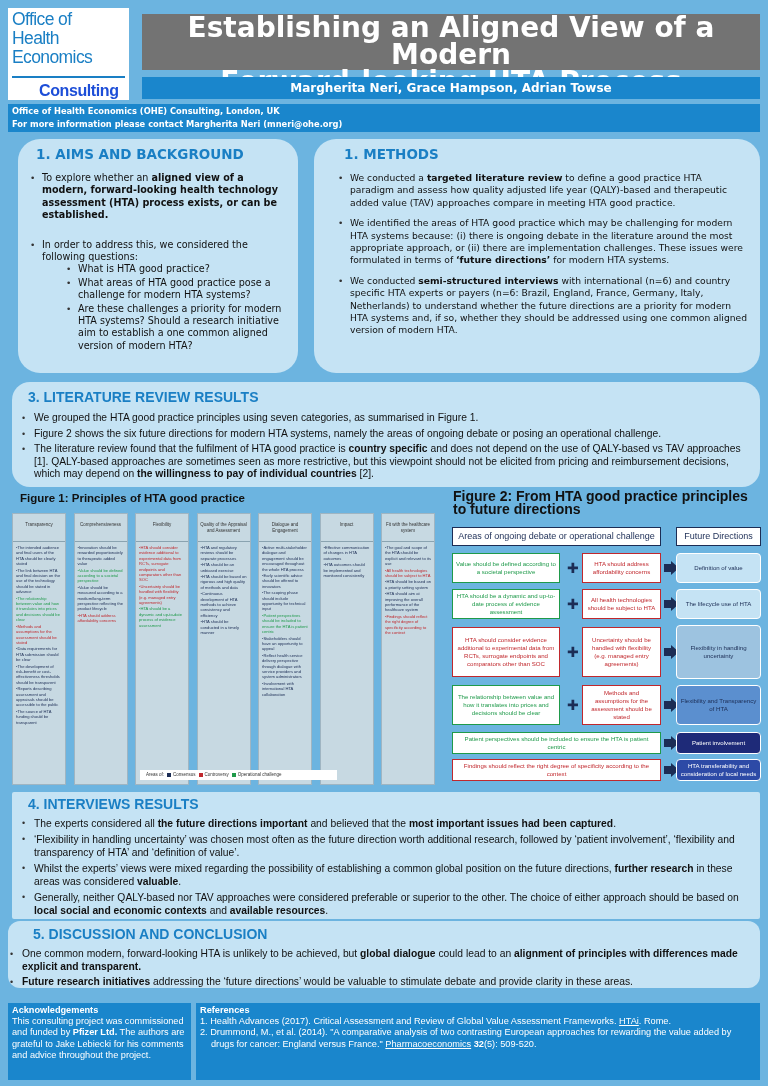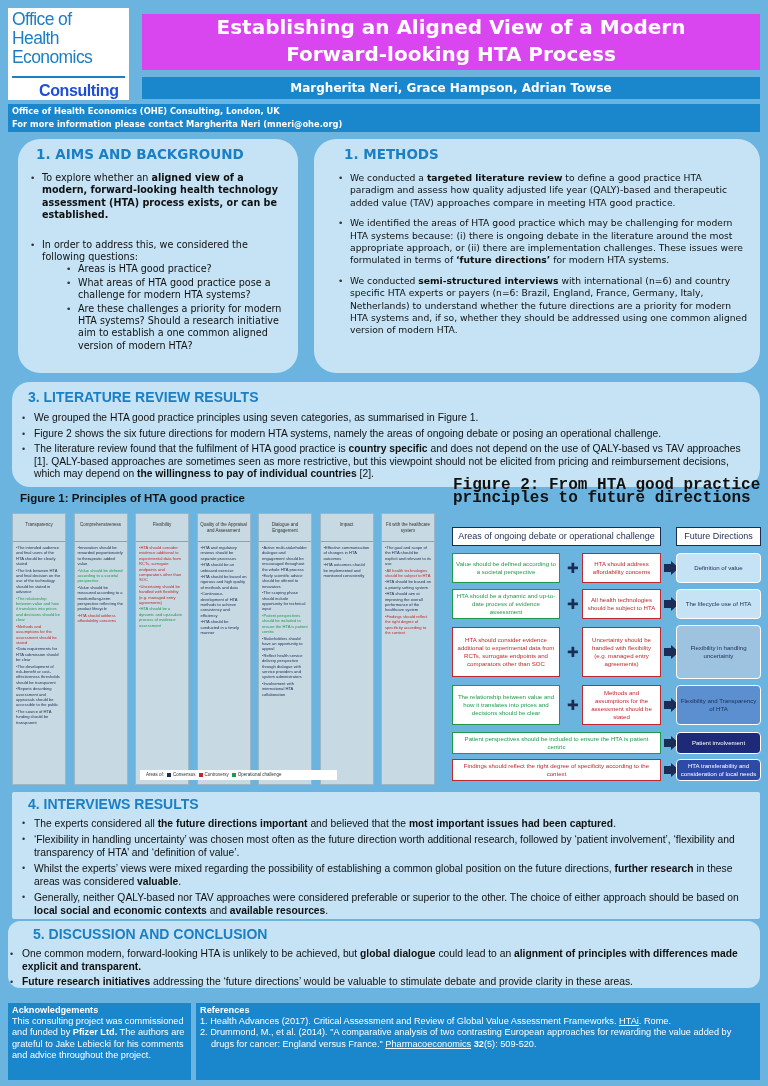--- a/index.html
+++ b/index.html
@@ -3,21 +3,21 @@
 <meta charset="utf-8">
 <style>
   * { box-sizing: border-box; margin: 0; padding: 0; }
   html, body { width: 768px; height: 1086px; overflow: hidden; }
   body { background: #6cb4e0; font-family: "DejaVu Sans", sans-serif; color: #111; position: relative; }
   .abs { position: absolute; }
   .logo { left: 8px; top: 8px; width: 121px; height: 92px; background: #fff; }
   .logo-main { position: absolute; left: 4px; top: 2px; width: 113px; height: 68px; border-bottom: 2px solid #1a7fc4; font-family: "Liberation Sans", sans-serif; color: #1a7fc4; font-size: 17.5px; line-height: 19px; letter-spacing: -0.6px; }
   .logo-main span { display:block; }
   .logo-sub { position: absolute; left: 4px; top: 74px; font-family: "Liberation Sans", sans-serif; color: #1d4ed8; font-size: 16px; font-weight: bold; letter-spacing: -0.4px; margin-left: 27px; }
-  .title-box { left: 142px; top: 14px; width: 618px; height: 86px; background: #d946ef; color: #fff; text-align: center; font-weight: bold; font-size: 20px; line-height: 29px; padding-top: 10px; }
+  .title-box { left: 142px; top: 14px; width: 618px; height: 86px; background: #737373; color: #fff; text-align: center; font-weight: bold; font-size: 28px; line-height: 29px; padding-top: 10px; }
   .auth { left: 142px; top: 77px; width: 618px; height: 22px; background: #1a86cc; color:#fff; font-weight:bold; font-size:12px; text-align:center; line-height:22px; }
   .affil { left: 8px; top: 104px; width: 752px; height: 28px; background: #1a86cc; color: #fff; font-weight: bold; font-size: 8.3px; line-height: 13px; padding: 1px 4px; }
   .panel { background: #c5e3f4; border-radius: 22px; }
   .sec-title { color: #1a7fc4; font-weight: bold; font-size: 13.5px; }
   ul.bul { list-style: none; }
   ul.bul li { position: relative; padding-left: 14px; }
   ul.bul li::before { content: "•"; position: absolute; left: 2px; top: 0; font-size: 9px; color:#333;}
   .p1 { left: 18px; top: 139px; width: 280px; height: 234px; }
   .p1 .sec-title { position:absolute; left: 18px; top: 7px; }
   .p1 ul { position:absolute; left: 10px; top: 33px; width: 262px; font-size: 9.6px; line-height: 12.4px; }
@@ -27,21 +27,21 @@
   .p2 { left: 314px; top: 139px; width: 446px; height: 234px; }
   .p2 .sec-title { position:absolute; left: 30px; top: 7px; }
   .p2 ul { position:absolute; left: 22px; top: 33px; width: 412px; font-size: 9.2px; line-height: 12.4px; }
   .p2 ul li { margin-bottom: 8px; }
   .p3 { left: 12px; top: 382px; width: 748px; height: 105px; border-radius: 18px; }
   .p3 .sec-title { position:absolute; left: 16px; top: 7px; }
   .p3 ul { position:absolute; left: 8px; top: 30px; width: 734px; font-family: "Liberation Sans", sans-serif; font-size: 10.3px; line-height: 12.5px; }
   .p3 ul li { margin-bottom: 3px; }
   .fig-title { font-family: "Liberation Sans", sans-serif; font-weight: bold; font-size: 11.5px; color: #111; }
   .f1t { left: 20px; top: 492px; }
-  .f2t { left: 453px; top: 479px; width: 310px; font-family: Liberation Mono, monospace; font-size: 16px; line-height: 13px; }
+  .f2t { left: 453px; top: 490px; width: 310px; font-family: Liberation Sans, sans-serif; font-size: 14px; line-height: 13px; }
   .fig1 { left: 12px; top: 513px; width: 430px; height: 272px; }
   .col { position:absolute; top: 0; width: 54px; height: 272px; background: #c7d9e2; border: 1px solid #9fb5c2; }
   .col-head { height: 28px; border-bottom: 1px solid #8aa3b0; font-size: 4.5px; line-height: 6px; text-align: center; padding-top: 8px; color:#333; font-family: "Liberation Sans", sans-serif; }
   .col-body { padding: 3px 3px; font-size: 4.1px; line-height: 5.4px; font-family: "Liberation Sans", sans-serif; }
   .col-body div { margin-bottom: 1px; }
   .cn { color: #1c2d55; }
   .cr { color: #c0282d; }
   .cg { color: #1f9a4a; }
   .legend { left: 140px; top: 770px; width: 197px; height: 10px; background:#fff; font-size: 4.5px; line-height: 10px; padding-left: 6px; font-family:"Liberation Sans",sans-serif; color:#333;}
   .sw { display:inline-block; width:4px; height:4px; margin: 0 2px 0 3px; vertical-align: middle; }
@@ -91,21 +91,21 @@
   <div>Office of Health Economics (OHE) Consulting, London, UK</div>
   <div>For more information please contact Margherita Neri (mneri@ohe.org)</div>
 </div>
 
 <div class="abs panel p1">
   <div class="sec-title">1. AIMS AND BACKGROUND</div>
   <ul class="bul">
     <li><span>To explore whether an </span><b>aligned view of a modern, forward-looking health technology assessment (HTA) process exists, or can be established.</b></li>
     <li style="margin-bottom:0"><span>In order to address this, we considered the following questions:</span>
       <ul class="bul">
-        <li>Areas is HTA good practice?</li>
+        <li>What is HTA good practice?</li>
         <li>What areas of HTA good practice pose a challenge for modern HTA systems?</li>
         <li>Are these challenges a priority for modern HTA systems? Should a research initiative aim to establish a one common aligned version of modern HTA?</li>
       </ul>
     </li>
   </ul>
 </div>
 
 <div class="abs panel p2">
   <div class="sec-title">1. METHODS</div>
   <ul class="bul">

